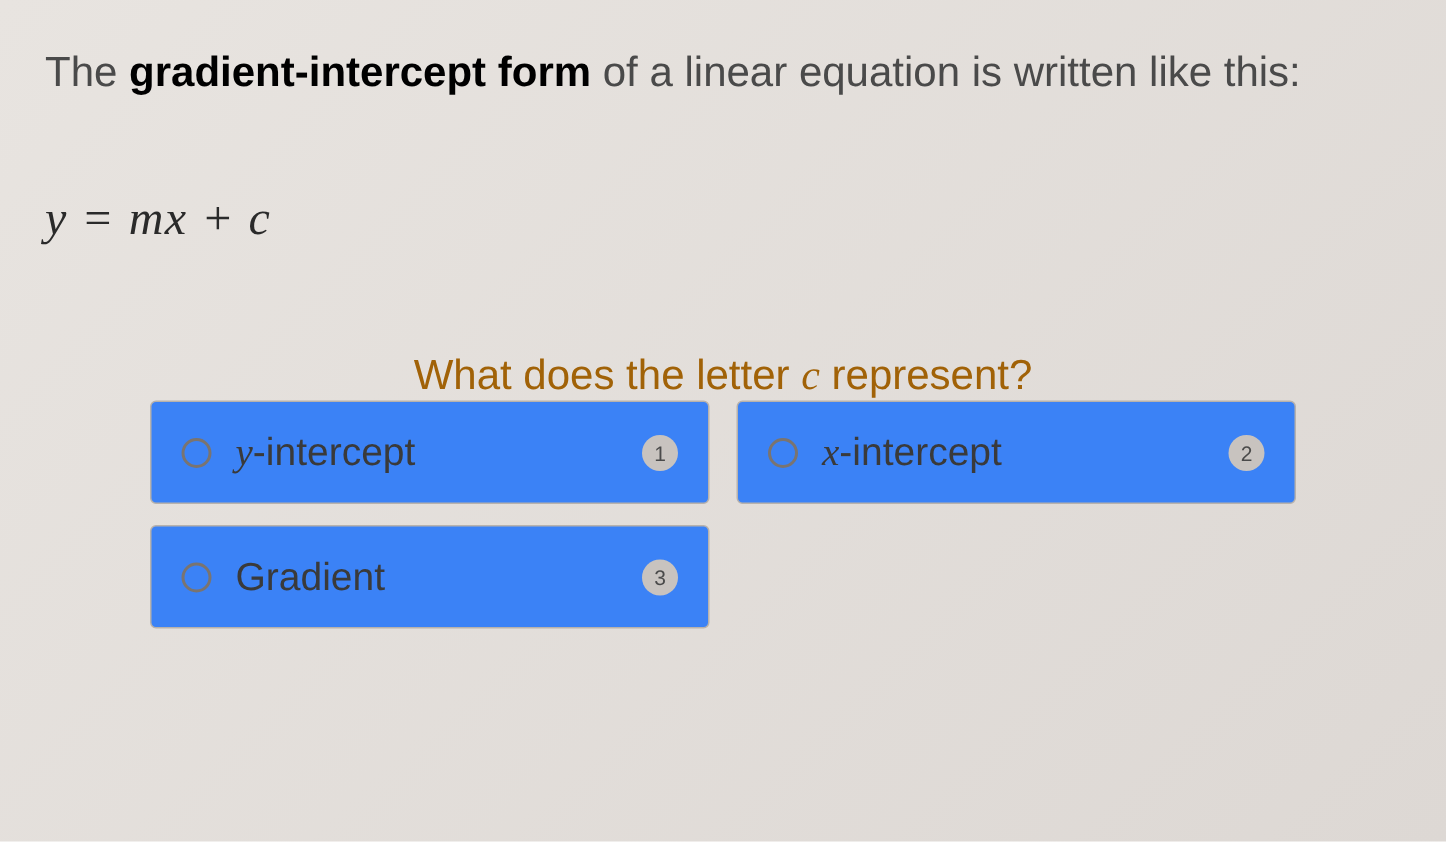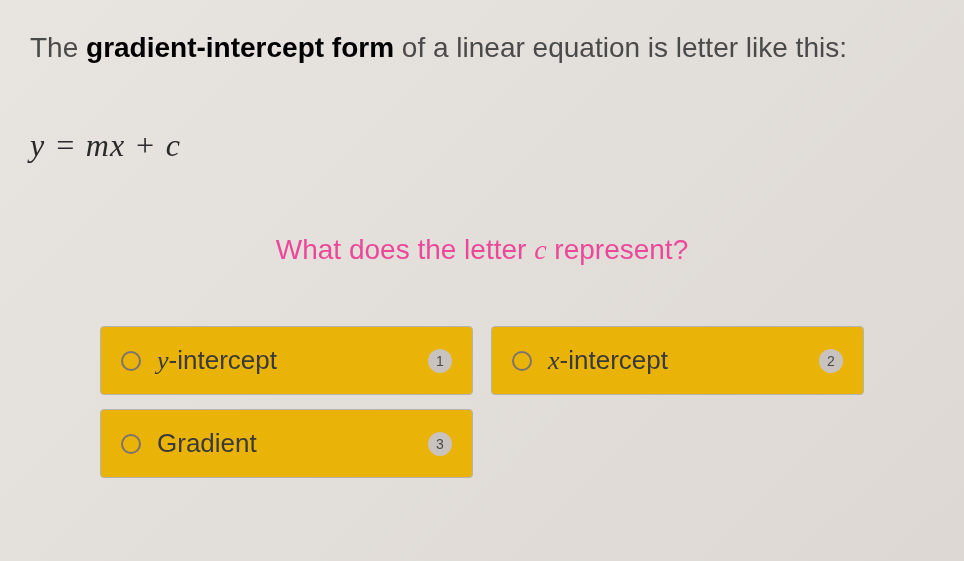--- a/index.html
+++ b/index.html
@@ -31,35 +31,34 @@
       font-size: 32px;
       font-family: "Times New Roman", Times, serif;
       font-style: italic;
       color: #2a2a2a;
       margin-bottom: 70px;
       letter-spacing: 1px;
     }
     .question {
       text-align: center;
       font-size: 28px;
-      color: #ec4899;
-      margin-bottom: 60px;
+      color: #a16207;
     }
     .question .letter-c {
       font-family: "Times New Roman", Times, serif;
       font-style: italic;
     }
     .options {
       display: grid;
       grid-template-columns: 1fr 1fr;
       gap: 14px 18px;
       padding: 0 70px;
     }
     .option {
-      background: #eab308;
+      background: #3b82f6;
       border: 1px solid #b8b2ac;
       border-radius: 4px;
       padding: 18px 20px;
       display: flex;
       align-items: center;
       justify-content: space-between;
       cursor: pointer;
       position: relative;
     }
     .option-left {
@@ -92,21 +91,21 @@
       justify-content: center;
       font-size: 14px;
       color: #4a4a4a;
       flex-shrink: 0;
     }
   </style>
 </head>
 <body>
 
 <div class="intro-line">
-  <span>The </span><span class="bold-purple">gradient-intercept form</span><span> of a linear equation is letter like this:</span>
+  <span>The </span><span class="bold-purple">gradient-intercept form</span><span> of a linear equation is written like this:</span>
 </div>
 
 <div class="equation">y = mx + c</div>
 
 <div class="question">
   <span>What does the letter </span><span class="letter-c">c</span><span> represent?</span>
 </div>
 
 <div class="options">
 

